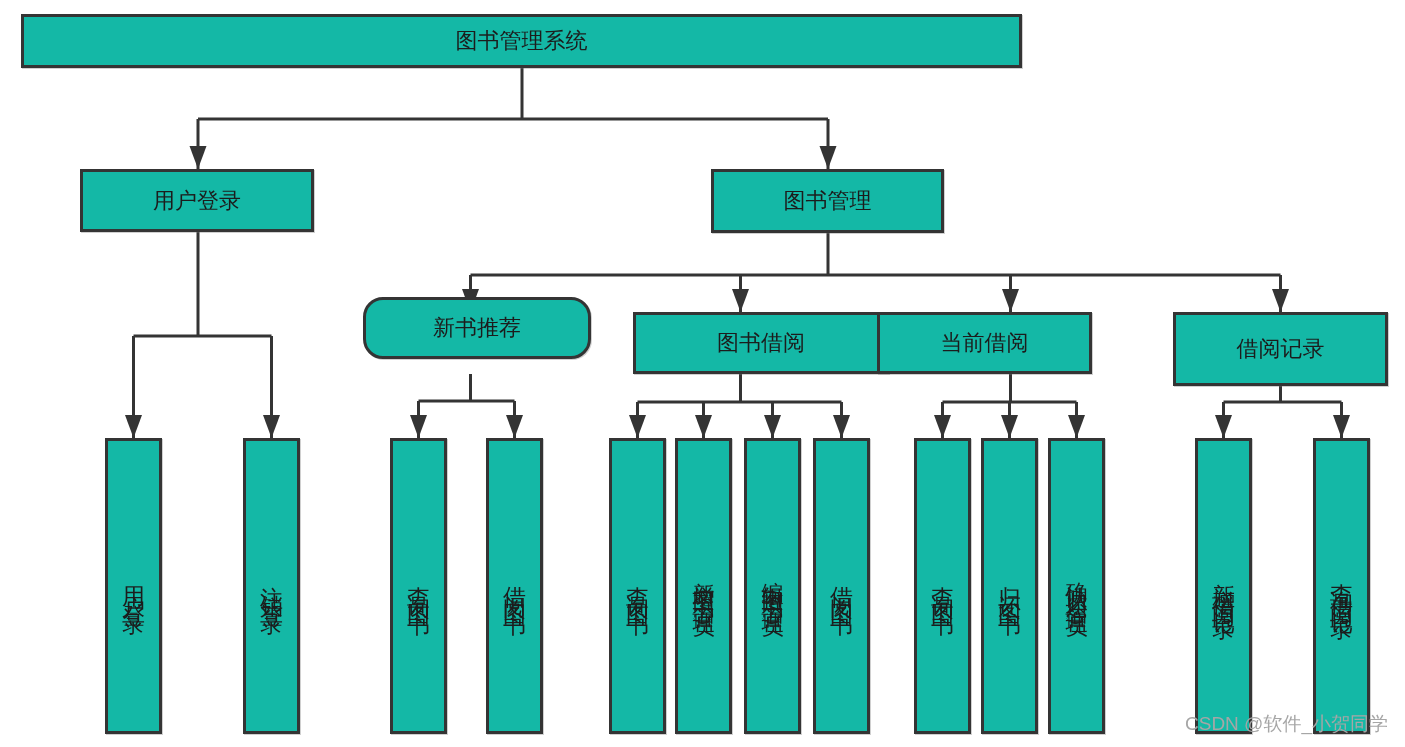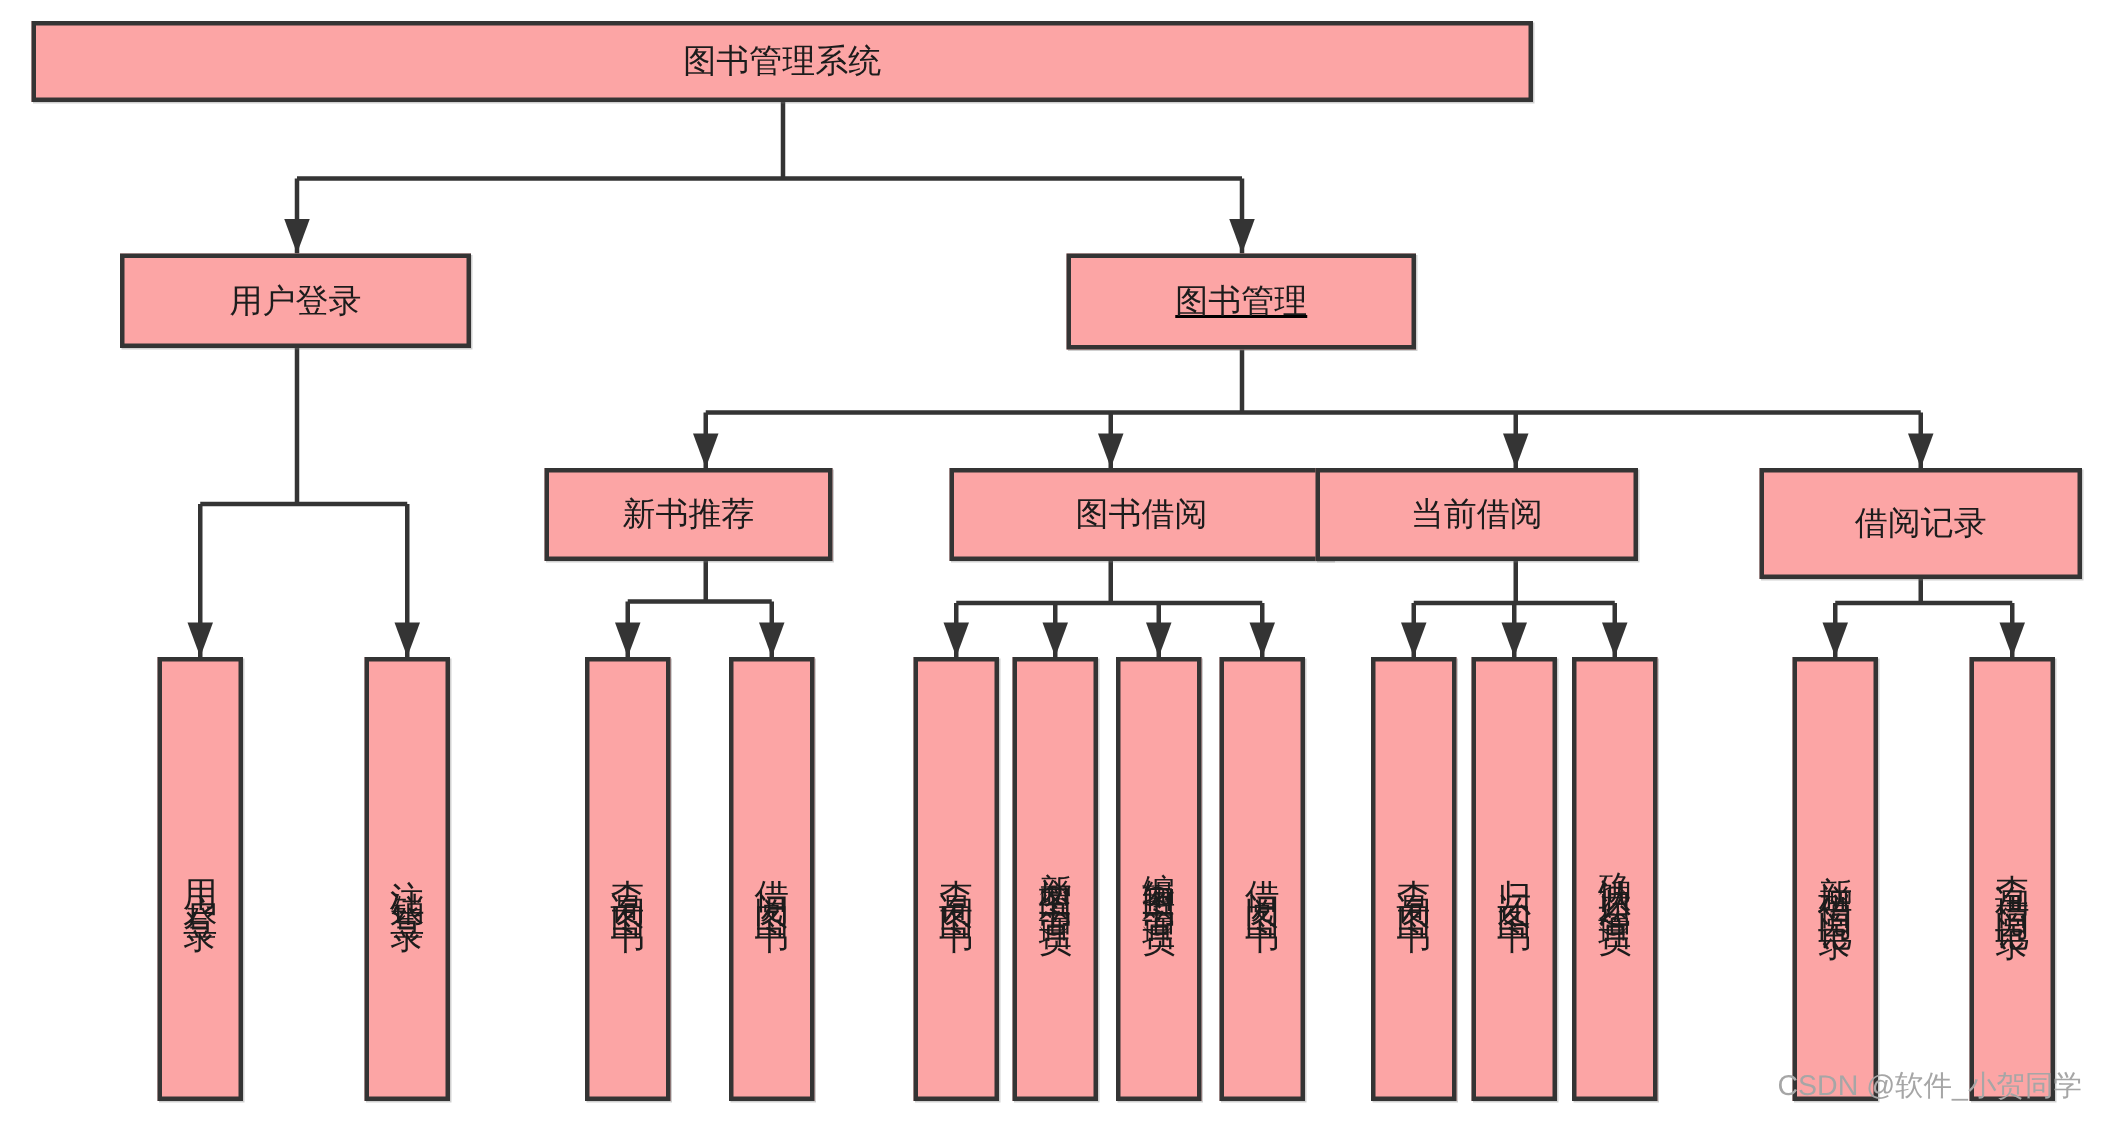--- a/index.html
+++ b/index.html
@@ -14,21 +14,21 @@
   .connectors {
     position: absolute;
     left: 0; top: 0;
     width: 1405px; height: 747px;
     z-index: 0;
   }
   .node {
     position: absolute;
     box-sizing: border-box;
     border: 3px solid #343434;
-    background: #fca5a5;
+    background: #14b8a6;
     display: flex;
     align-items: center;
     justify-content: center;
     z-index: 1;
     box-shadow: 1px 1px 0 rgba(120,120,120,0.35);
   }
   .node .lbl {
     color: #1c1c1c;
     font-size: 22px;
     white-space: nowrap;
@@ -98,25 +98,25 @@
     </g>
   </svg>
 
   <div class="node" style="left:21px; top:14px; width:1001px; height:54px;">
     <span class="lbl">图书管理系统</span>
   </div>
 
   <div class="node" style="left:80px; top:169px; width:234px; height:63px;">
     <span class="lbl">用户登录</span>
   </div>
-  <div class="node" style="left:711px; top:169px; width:233px; height:64px;text-decoration:underline;">
+  <div class="node" style="left:711px; top:169px; width:233px; height:64px;">
     <span class="lbl">图书管理</span>
   </div>
 
-  <div class="node" style="left:363px; top:312px; width:192px; height:62px;">
+  <div class="node" style="left:363px; top:297px; width:228px; height:62px;border-radius:20px;">
     <span class="lbl">新书推荐</span>
   </div>
   <div class="node" style="left:633px; top:312px; width:256px; height:62px;">
     <span class="lbl">图书借阅</span>
   </div>
   <div class="node" style="left:877px; top:312px; width:215px; height:62px;">
     <span class="lbl">当前借阅</span>
   </div>
   <div class="node" style="left:1173px; top:312px; width:215px; height:74px;">
     <span class="lbl">借阅记录</span>

